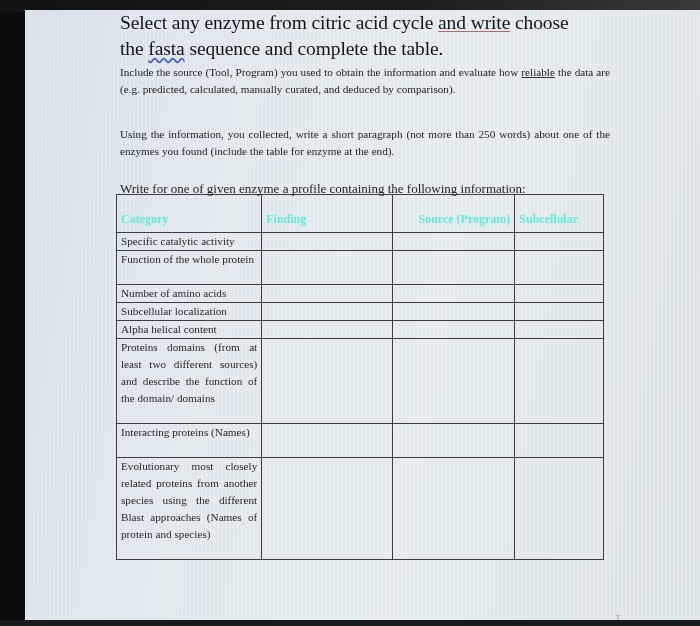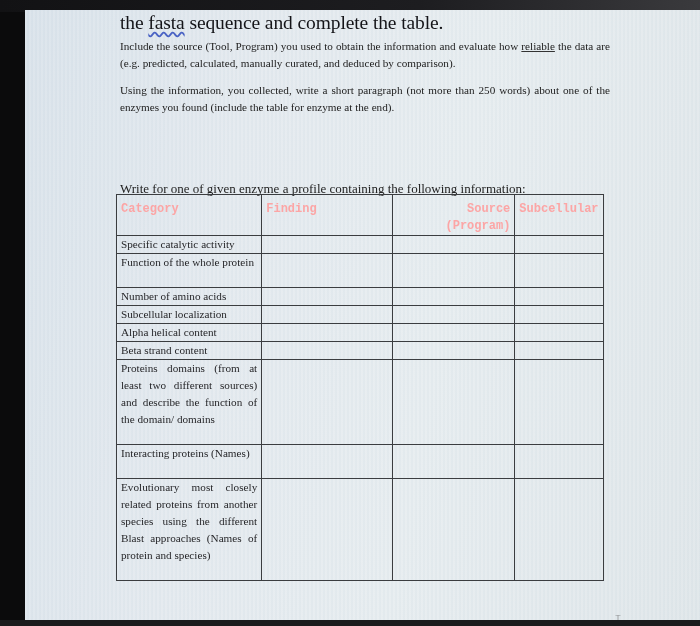--- a/index.html
+++ b/index.html
@@ -26,49 +26,50 @@
   .title {
     font-size: 19.5px; line-height: 26px; margin: 0; letter-spacing: -0.1px; color: #141418;
   }
   .u-red { text-decoration: underline; text-decoration-color: #c0606a; text-underline-offset: 2px; }
   .u-blue { text-decoration: underline wavy; text-decoration-color: #4a63c4; text-underline-offset: 2px; }
   .u-dark { text-decoration: underline; text-decoration-color: #333; }
   .small {
     font-size: 11.2px; line-height: 17px; margin: 0; text-align: justify; color: #222;
   }
   .p1 { margin-top: 2px; }
-  .p2 { margin-top: 10px; }
+  .p2 { margin-top: 28px; }
   .p3 { position: absolute; top: 172px; left: 0; font-size: 13px; line-height: 14px; color: #222; }
   table.profile {
     position: absolute; left: -4px; top: 184px;
     border-collapse: collapse; table-layout: fixed;
     width: 488px;
     font-size: 11.2px; line-height: 17px; color: #262629;
   }
   table.profile td, table.profile th {
     border: 1px solid #3b3d40; padding: 0 4px; vertical-align: top; text-align: justify;
   }
   table.profile th {
-    font-weight: bold; text-align: left; font-size: 12px; height: 21px; padding-top: 6px; color: #fca5a5; font-family: Liberation Mono, monospace;
+    font-weight: bold; text-align: left; font-size: 12px; height: 21px; padding-top: 16px; color: #5eead4;
   }
   .c1 { width: 136px; } .c2 { width: 122px; } .c3 { width: 115px; } .c4 { width: 83px; }
   td.cat { text-align-last: left; margin-top: 29px; }
   td.empty { background: transparent; }
   .cursor {
     position: absolute; left: 615px; top: 614px; width: 6px; height: 10px;
     color: #444; font-size: 10px; line-height: 10px; font-family: "DejaVu Sans", sans-serif;
   }
 </style>
 </head>
 <body>
 
 <div class="top-bezel"></div>
 <div class="screen"></div>
 
 <div class="doc">
+  <p class="title"><span>Select any enzyme from citric acid cycle </span><span class="u-red">and  write</span><span> choose</span></p>
   <p class="title"><span>the </span><span class="u-blue">fasta</span><span> sequence and complete the table.</span></p>
 
   <p class="small p1"><span>Include the source (Tool, Program) you used to obtain the information and evaluate how </span><span class="u-dark">reliable</span><span> the data are (e.g. predicted, calculated, manually curated, and deduced by comparison).</span></p>
 
   <p class="small p2">Using the information, you collected, write a short paragraph (not more than 250 words) about one of the enzymes you found (include the table for enzyme at the end).</p>
 
   <p class="small p3">Write for one of given enzyme a profile containing the following information:</p>
 
   <table class="profile">
     <colgroup>
@@ -107,26 +108,20 @@
       <td class="empty"></td>
       <td class="empty"></td>
       <td class="empty"></td>
     </tr>
     <tr style="height:17px;">
       <td class="cat">Alpha helical content</td>
       <td class="empty"></td>
       <td class="empty"></td>
       <td class="empty"></td>
     </tr>
-    <tr style="height:17px;">
-      <td class="cat">Beta strand content</td>
-      <td class="empty"></td>
-      <td class="empty"></td>
-      <td class="empty"></td>
-    </tr>
     <tr style="height:85px;">
       <td class="cat">Proteins domains (from at least two different sources) and describe the function of the domain/ domains</td>
       <td class="empty"></td>
       <td class="empty"></td>
       <td class="empty"></td>
     </tr>
     <tr style="height:34px;padding-left:44px;">
       <td class="cat">Interacting proteins (Names)</td>
       <td class="empty"></td>
       <td class="empty"></td>

